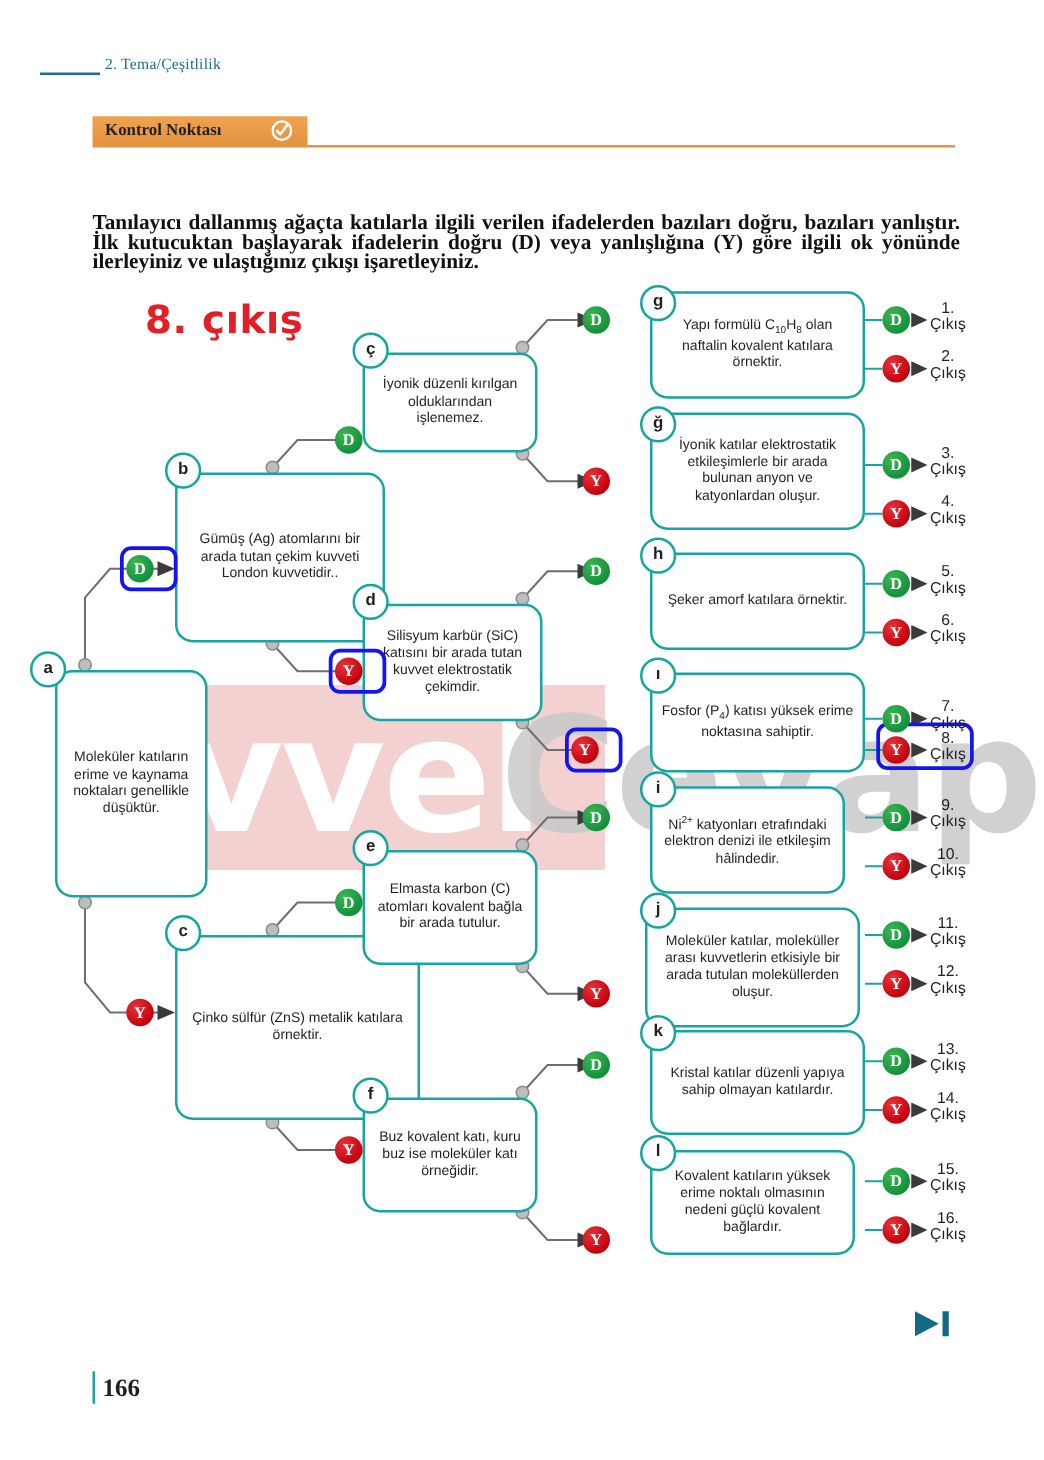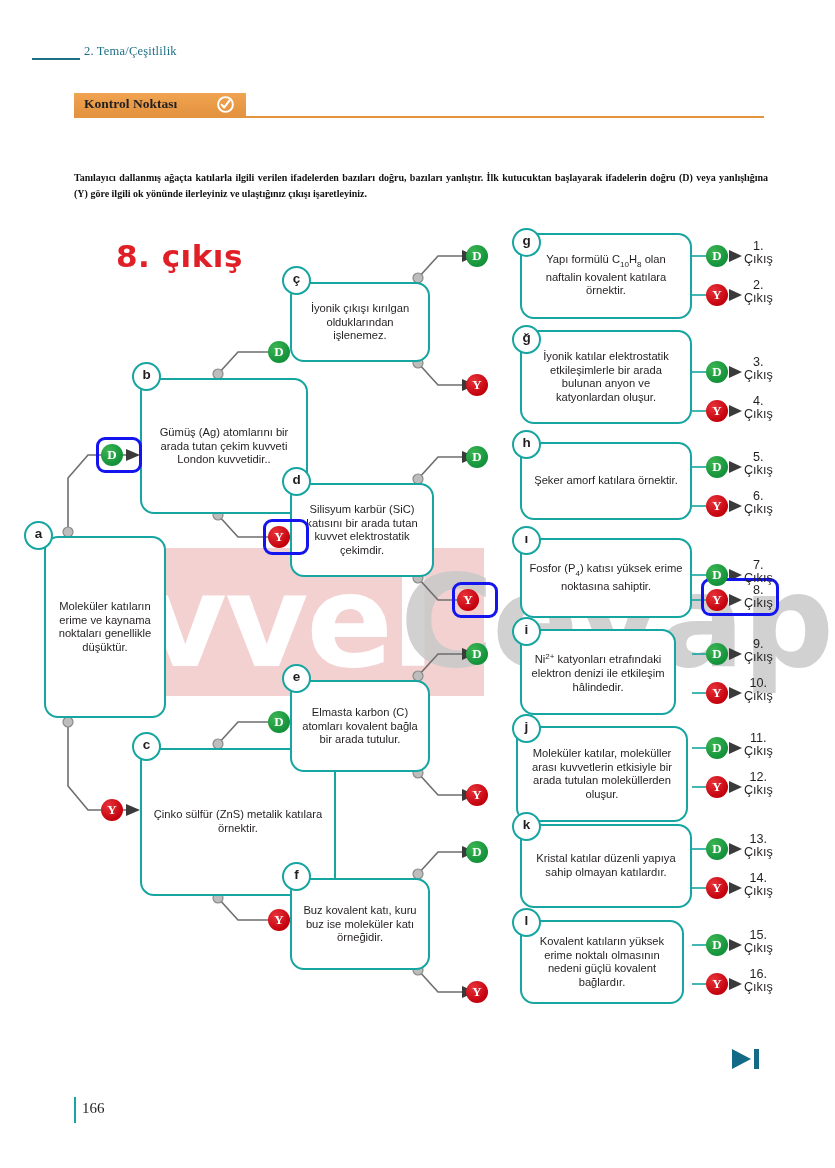--- a/index.html
+++ b/index.html
@@ -19,21 +19,21 @@
   #banner-wrap{position:absolute;left:74px;top:93px;width:690px;height:24px;}
   #banner{position:absolute;left:0;top:0;width:172px;height:23px;
     background:linear-gradient(#efa350,#e4933f);}
   #banner-label{position:absolute;left:10px;top:3px;font-family:"Liberation Serif",serif;
     font-weight:bold;font-size:13.5px;color:#231f20;white-space:nowrap;text-align:center;}
   #banner-check{position:absolute;left:143px;top:3px;width:17px;height:17px;}
   #banner-underline{position:absolute;left:0;top:23px;width:690px;height:1.6px;background:#e4933f;}
 
   
   #instructions{position:absolute;left:74px;top:134px;width:694px;
-    font-family:"Liberation Serif",serif;font-size:10px;line-height:15.6px;
+    font-family:"Liberation Serif",serif;font-size:17px;line-height:15.6px;
     color:#111;text-align:justify;font-weight:bold;margin-top:36px;}
 
   
   #diagram{position:absolute;left:0;top:0;width:835px;height:1168px;}
   #diagram svg{position:absolute;left:0;top:0;}
 
   
   #watermark{position:absolute;left:0;top:0;width:835px;height:1168px;pointer-events:none;}
   #wm-block{position:absolute;left:62px;top:548px;width:170px;height:148px;background:#f2c9c9;opacity:.85;}
   #wm-block2{position:absolute;left:232px;top:548px;width:252px;height:148px;background:#f2c9c9;opacity:.85;}
@@ -64,21 +64,21 @@
   .hl{position:absolute;box-sizing:border-box;border:3.5px solid #1414ee;
     border-radius:9px;z-index:5;}
 
   
   .exit{position:absolute;text-align:center;font-size:12.6px;line-height:13.4px;
     color:#231f20;white-space:nowrap;z-index:6;}
 
   
   #footer-rule{position:absolute;left:74px;top:1097px;width:2px;height:26px;background:#16a5a0;}
   #page-number{position:absolute;left:82px;top:1100px;font-family:"Liberation Serif",serif;
-    font-size:15px;color:#231f20;}
+    font-size:20px;color:#231f20;font-weight:bold;}
   #next-icon{position:absolute;left:731px;top:1048px;width:30px;height:22px;}
 </style>
 </head>
 <body>
 
 <div id="page-header">
   <div id="header-rule"></div>
   <div id="header-title">2. Tema/Çeşitlilik</div>
 </div>
 
@@ -221,21 +221,21 @@
   <div class="txt">Gümüş (Ag) atomlarını bir arada tutan çekim kuvveti London kuvvetidir..</div>
 </div>
 <div class="node-tag" style="left:132px;top:362px;">b</div>
 
 <div class="node-box" style="left:140px;top:748px;width:196px;height:148px;">
   <div class="txt">Çinko sülfür (ZnS) metalik katılara örnektir.</div>
 </div>
 <div class="node-tag" style="left:132px;top:732px;">c</div>
 
 <div class="node-box" style="left:290px;top:282px;width:140px;height:80px;">
-  <div class="txt">İyonik çıkışı kırılgan olduklarından işlenemez.</div>
+  <div class="txt">İyonik düzenli kırılgan olduklarından işlenemez.</div>
 </div>
 <div class="node-tag" style="left:282px;top:266px;">ç</div>
 
 <div class="node-box" style="left:290px;top:483px;width:144px;height:94px;">
   <div class="txt">Silisyum karbür (SiC) katısını bir arada tutan kuvvet elektrostatik çekimdir.</div>
 </div>
 <div class="node-tag" style="left:282px;top:467px;">d</div>
 
 <div class="node-box" style="left:290px;top:680px;width:140px;height:92px;">
   <div class="txt">Elmasta karbon (C) atomları kovalent bağla bir arada tutulur.</div>

